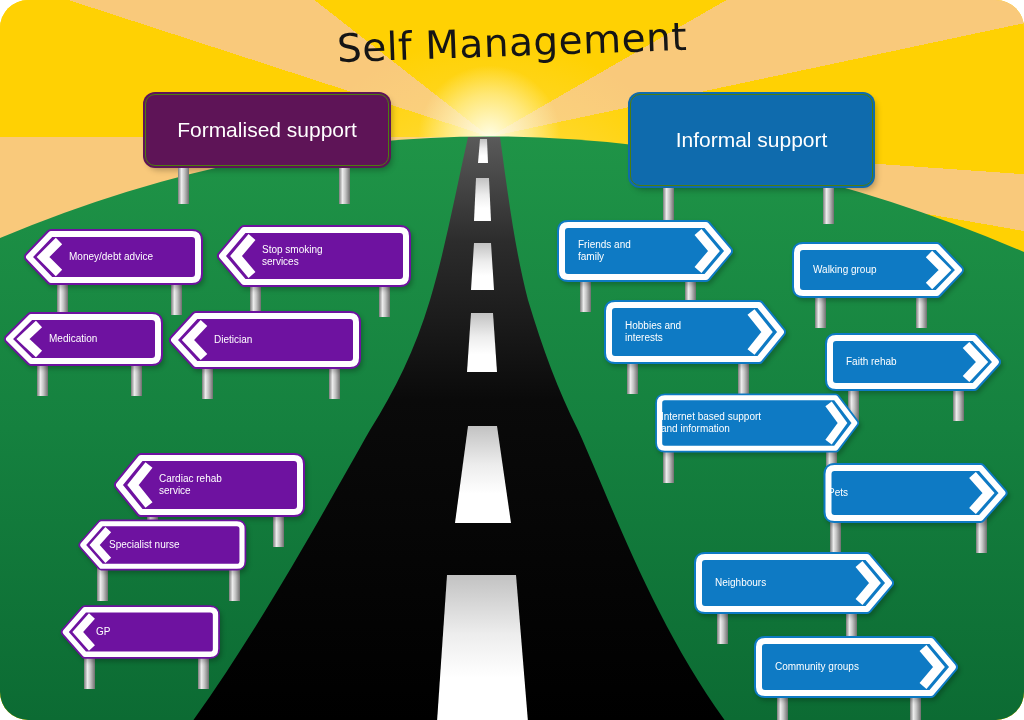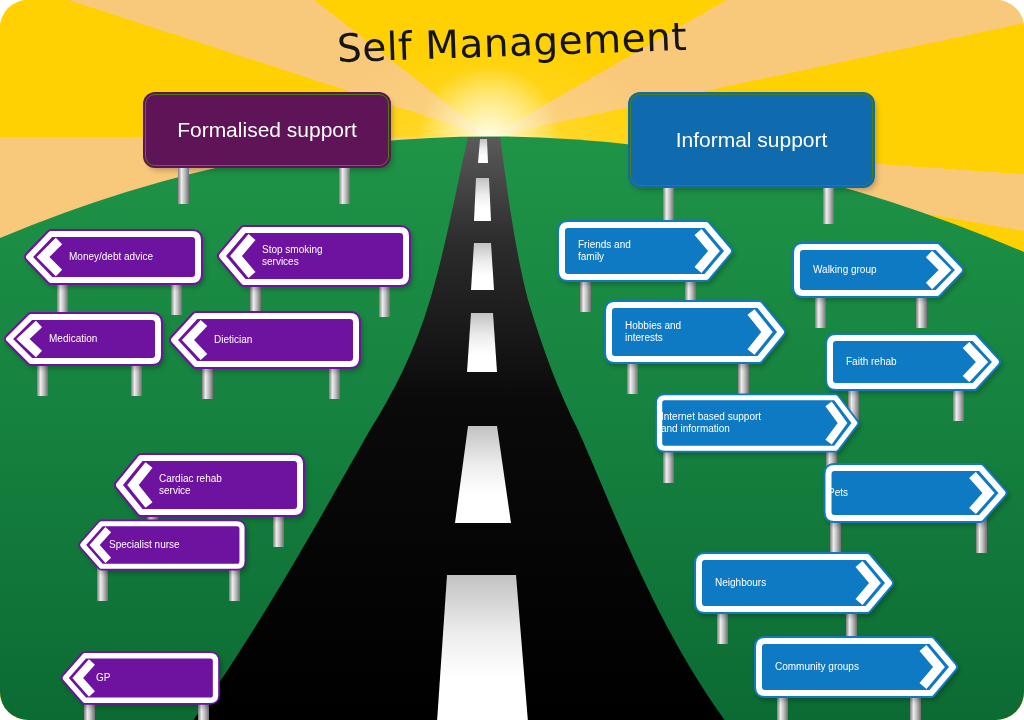--- a/index.html
+++ b/index.html
@@ -184,21 +184,21 @@
   <div class="dir-sign left" style="left:65px;top:522px;width:193px;height:46px;">
     <div class="post p1"></div>
       <div class="post p2"></div>
     <svg viewBox="0 0 193 54">
         <path d="M 26 2 L 185 2 Q 191 2 191 8 L 191 46 Q 191 52 185 52 L 26 52 L 4 27 Z" fill="#6E12A0" stroke="#6E12A0" stroke-width="10" stroke-linejoin="round"></path>
         <path d="M 26 2 L 185 2 Q 191 2 191 8 L 191 46 Q 191 52 185 52 L 26 52 L 4 27 Z" fill="#6E12A0" stroke="#fff" stroke-width="6" stroke-linejoin="round"></path>
         <path d="M 34 9 L 18 27 L 34 45" fill="none" stroke="#fff" stroke-width="9"></path>
       </svg>
       <div class="sign-label">Specialist nurse</div>
   </div>
-  <div class="dir-sign left" style="left:52px;top:654px;width:175px;height:48px;">
+  <div class="dir-sign left" style="left:52px;top:608px;width:175px;height:48px;">
     <div class="post p1"></div>
       <div class="post p2"></div>
     <svg viewBox="0 0 175 54">
         <path d="M 26 2 L 167 2 Q 173 2 173 8 L 173 46 Q 173 52 167 52 L 26 52 L 4 27 Z" fill="#6E12A0" stroke="#6E12A0" stroke-width="10" stroke-linejoin="round"></path>
         <path d="M 26 2 L 167 2 Q 173 2 173 8 L 173 46 Q 173 52 167 52 L 26 52 L 4 27 Z" fill="#6E12A0" stroke="#fff" stroke-width="6" stroke-linejoin="round"></path>
         <path d="M 34 9 L 18 27 L 34 45" fill="none" stroke="#fff" stroke-width="9"></path>
       </svg>
       <div class="sign-label">GP</div>
   </div>
 

